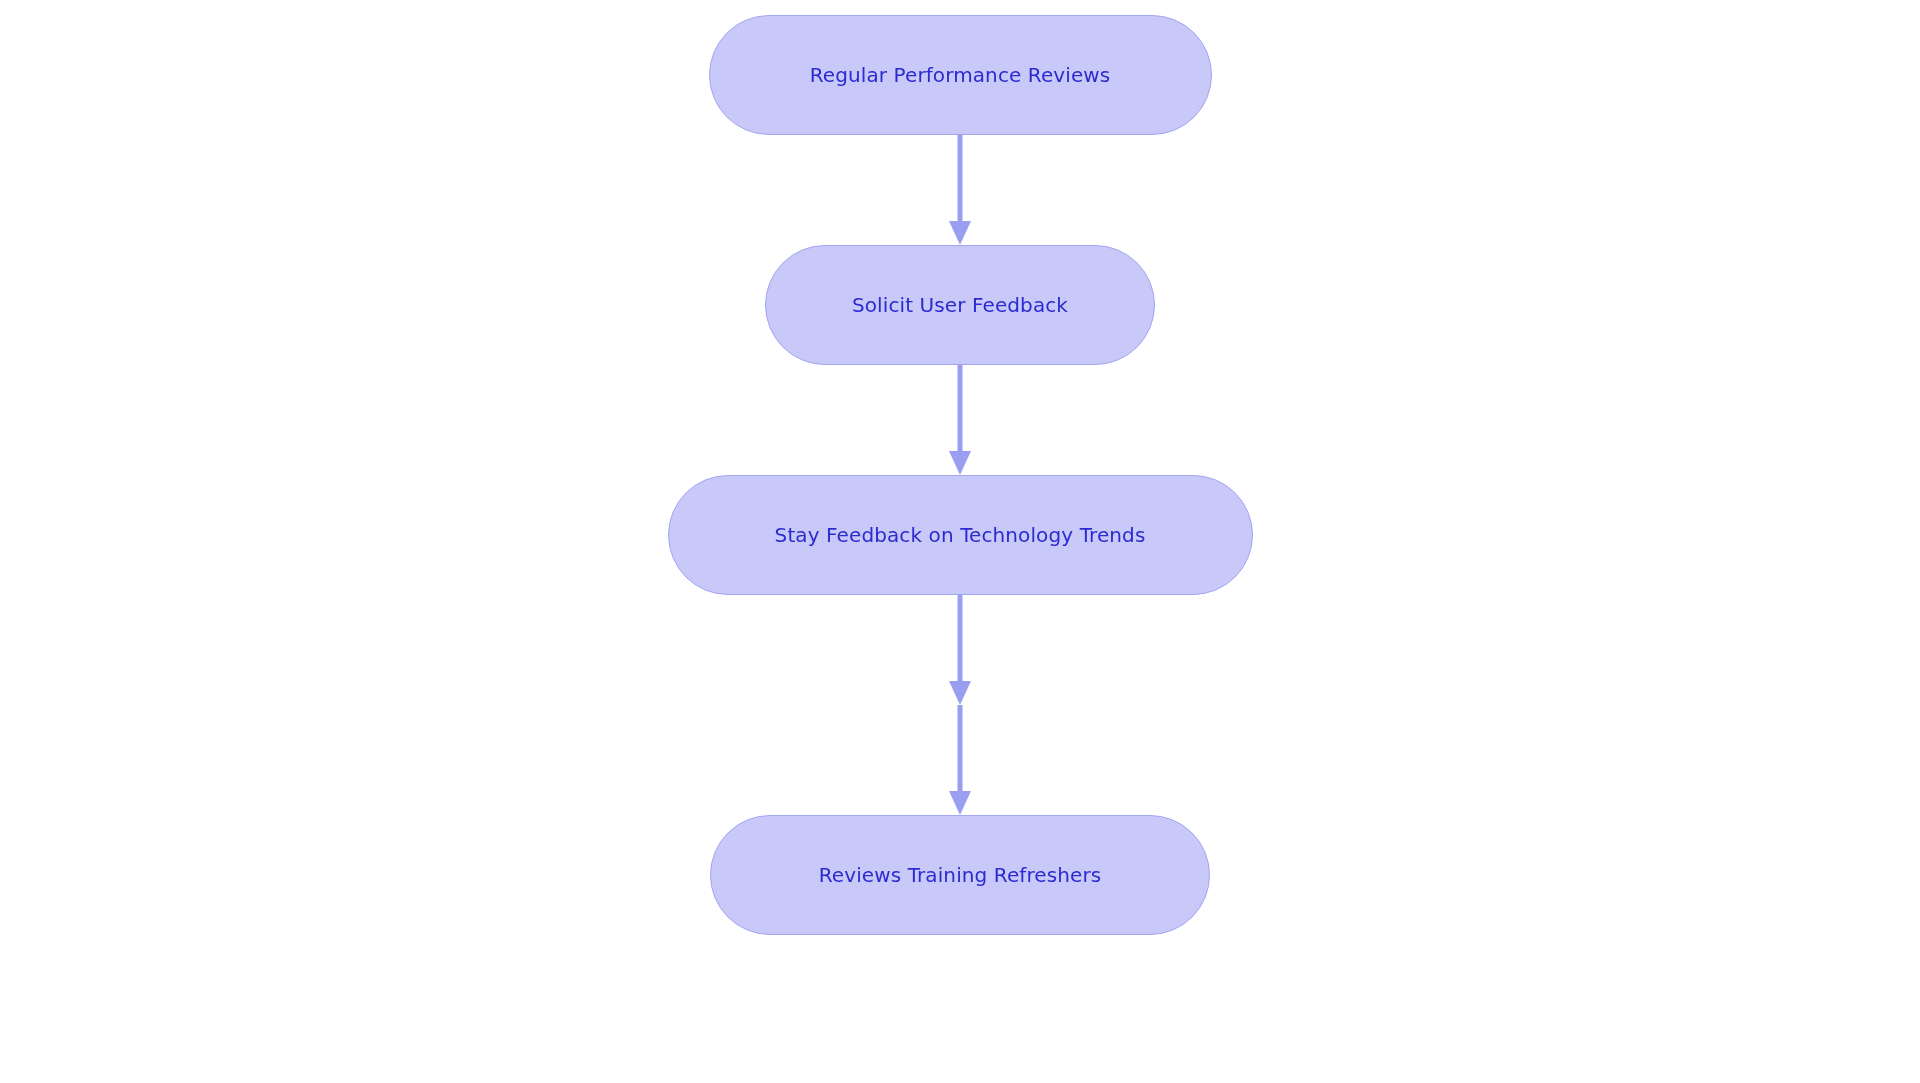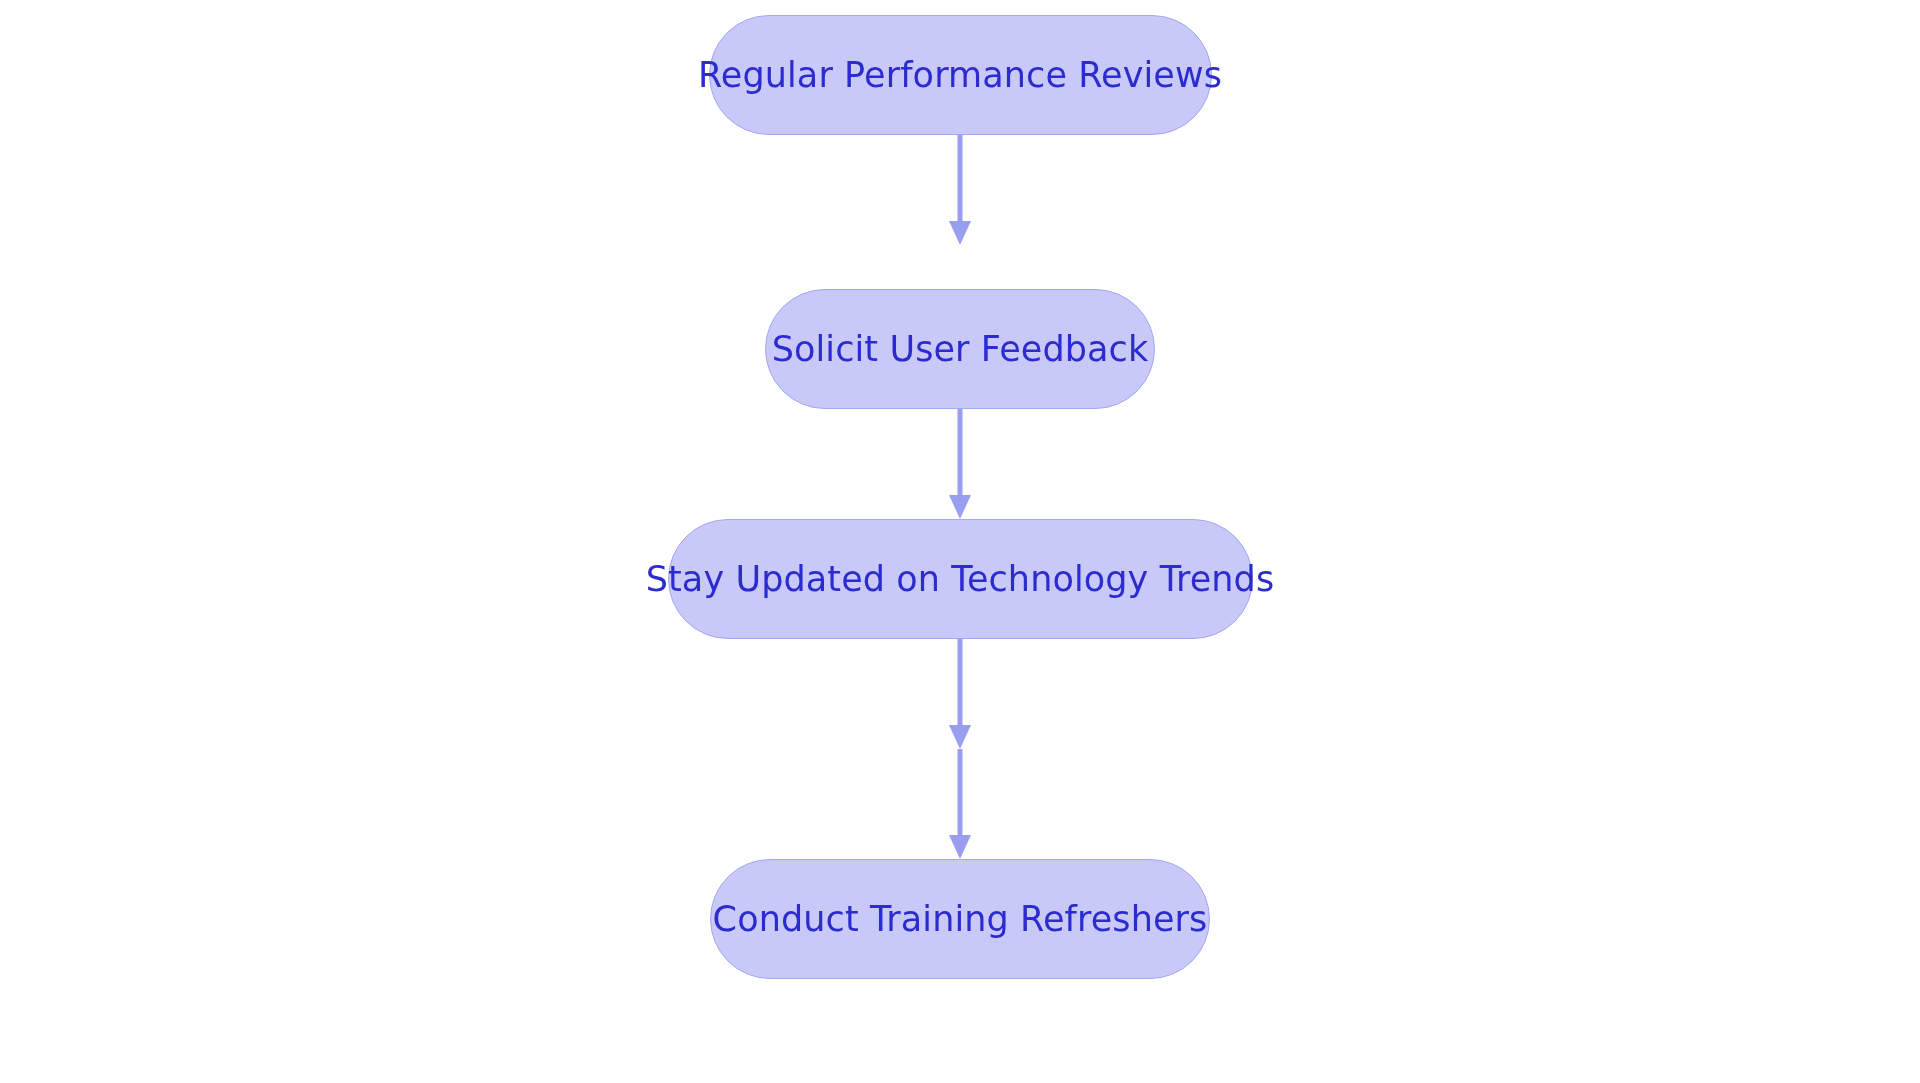--- a/index.html
+++ b/index.html
@@ -42,21 +42,21 @@
     border: 1.6px solid #a3a6f0;
     display: flex;
     align-items: center;
     justify-content: center;
     padding: 0 46px;
     position: relative;
   }
 
   .node-label {
     color: #2b2bd0;
-    font-size: 35px;
+    font-size: 20px;
     line-height: 1;
     letter-spacing: 0.1px;
     white-space: nowrap;
     font-weight: 400;
     font-family: "DejaVu Sans", "Liberation Sans", sans-serif;
   }
 
   .connector {
     width: 30px;
     height: 110px;
@@ -81,21 +81,21 @@
     transform: translateX(-50%);
     width: 0;
     height: 0;
     border-left: 11px solid transparent;
     border-right: 11px solid transparent;
     border-top: 24px solid #9a9ef0;
   }
 
   
   .n0 { width: 503px; margin-top: 15px; }
-  .n1 { width: 390px; margin-top: 44px; }
+  .n1 { width: 390px; }
   .n2 { width: 585px; }
   .n3 { width: 390px; }
   .n4 { width: 500px; }
 </style>
 </head>
 <body>
 
 <div id="flow-canvas">
   <div class="flow-column">
 
@@ -111,32 +111,32 @@
     <div class="node n1">
       <span class="node-label">Solicit User Feedback</span>
     </div>
 
     <div class="connector">
       <div class="connector-line"></div>
       <div class="connector-head"></div>
     </div>
 
     <div class="node n2">
-      <span class="node-label">Stay Updated on Technology Trends</span>
+      <span class="node-label">Stay Feedback on Technology Trends</span>
     </div>
 
     <div class="connector">
       <div class="connector-line"></div>
       <div class="connector-head"></div>
     </div>
 
 
     <div class="connector">
       <div class="connector-line"></div>
       <div class="connector-head"></div>
     </div>
 
     <div class="node n4">
-      <span class="node-label">Conduct Training Refreshers</span>
+      <span class="node-label">Reviews Training Refreshers</span>
     </div>
 
   </div>
 </div>
 
 </body></html>

